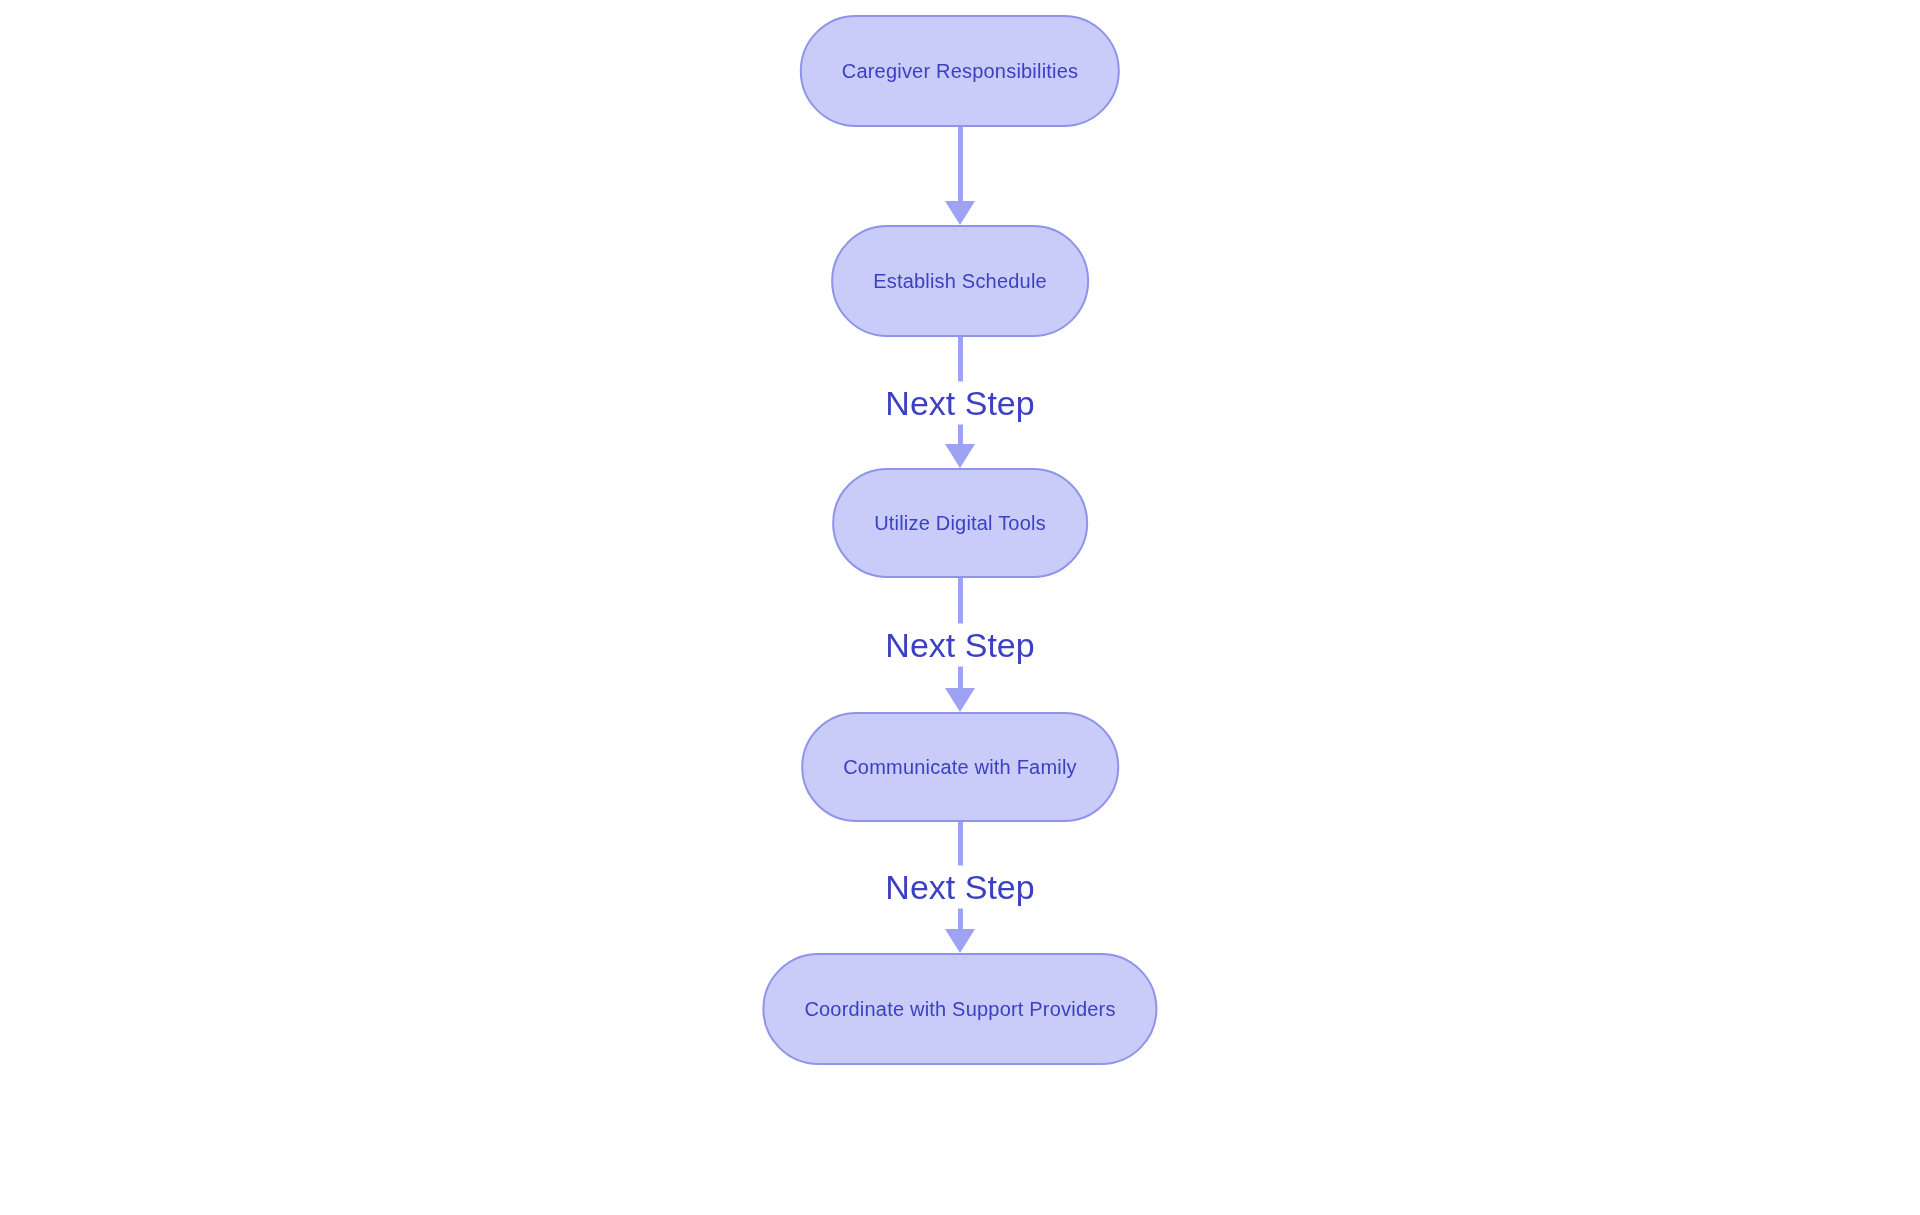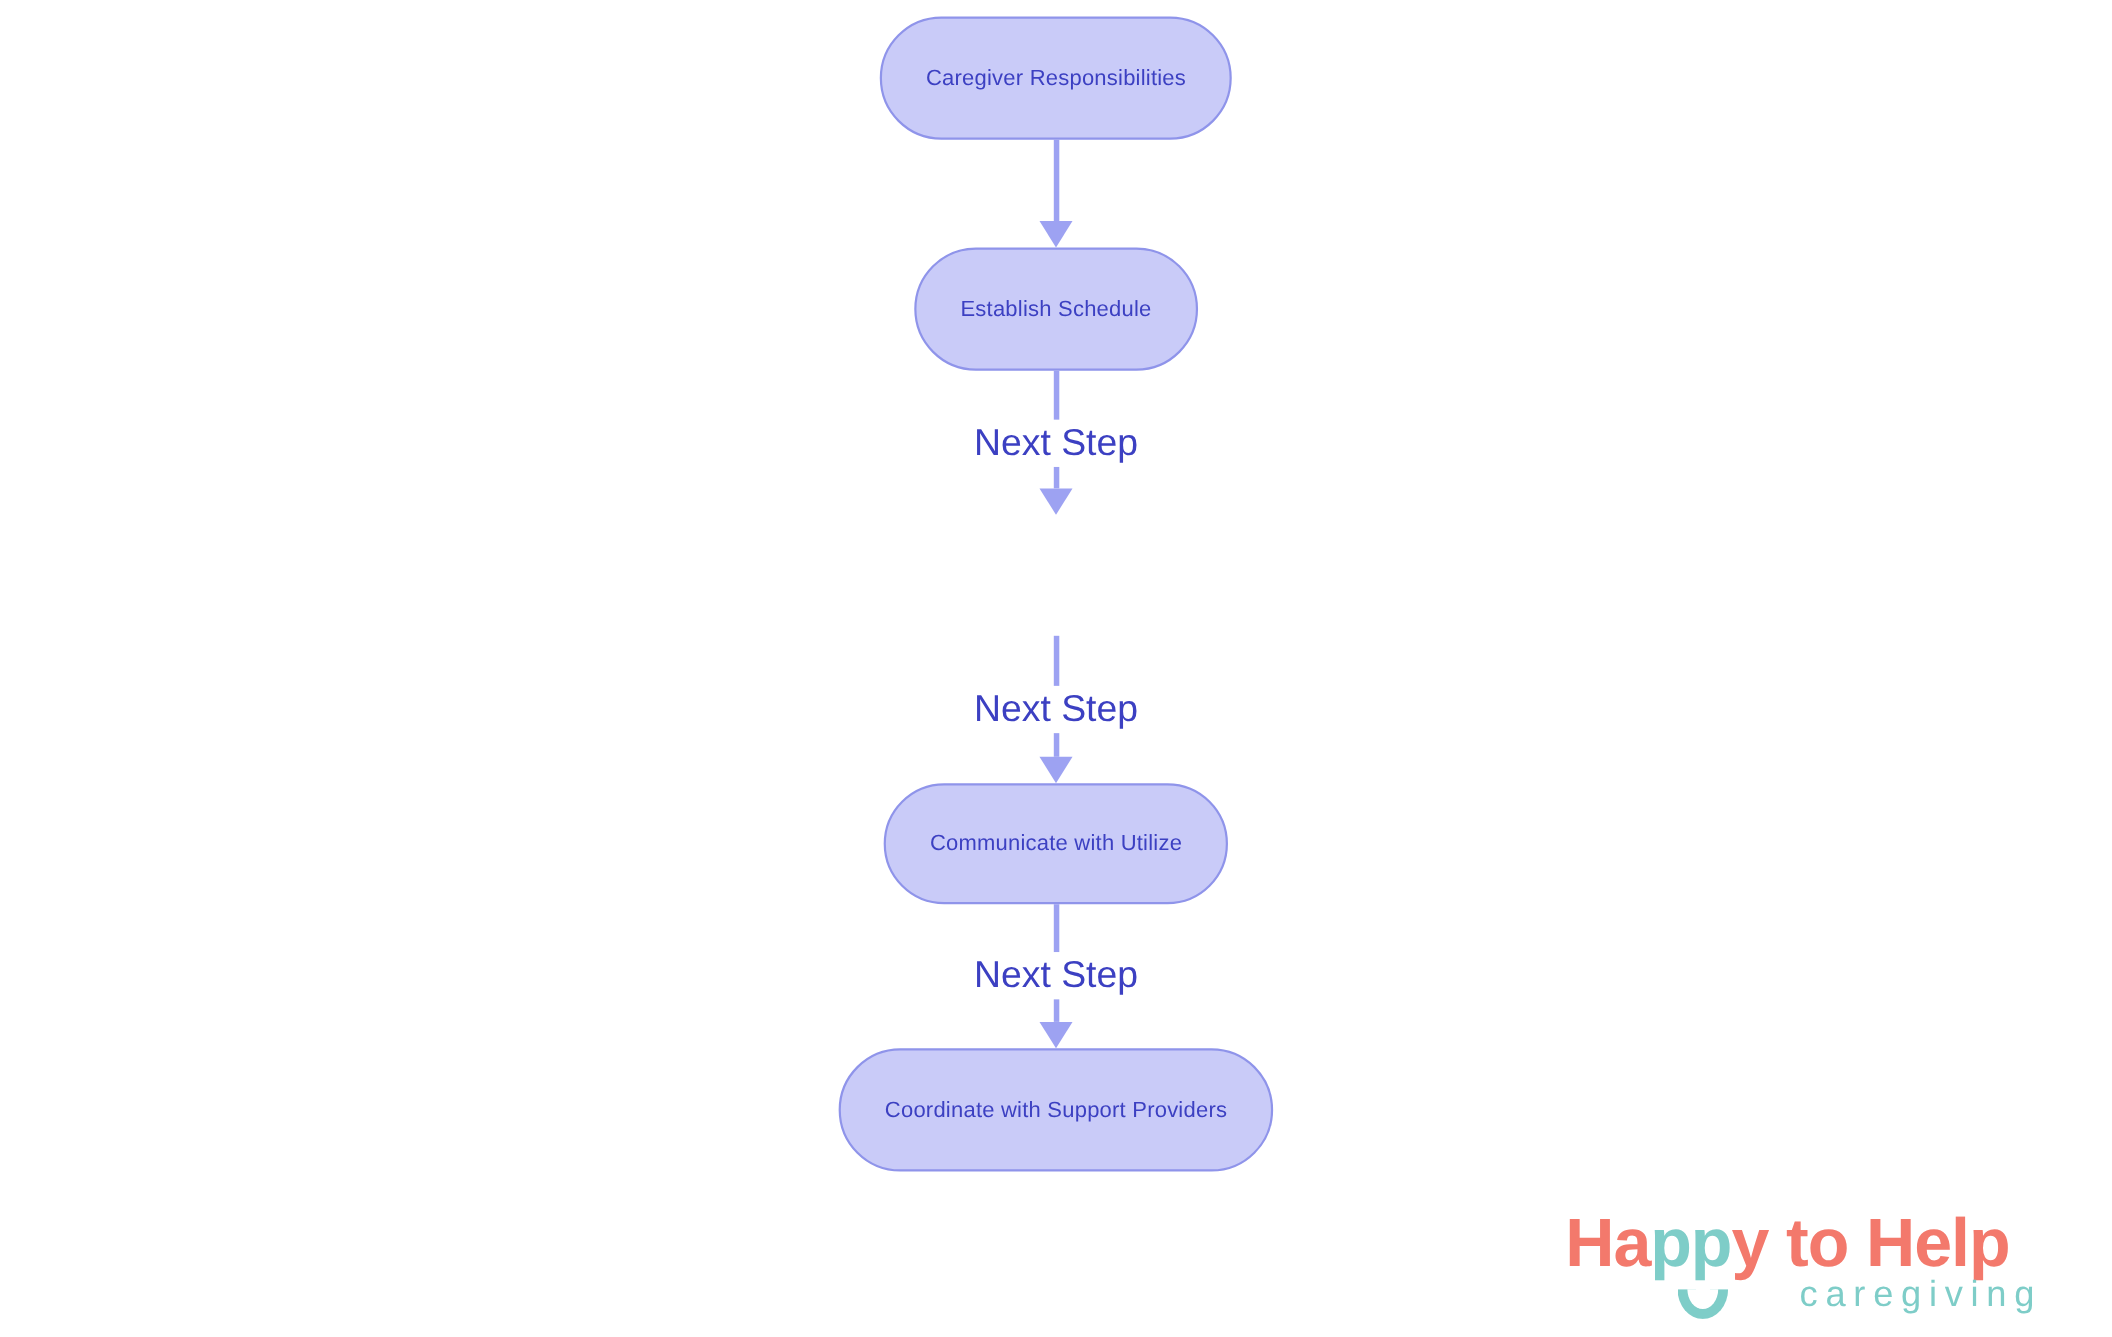--- a/index.html
+++ b/index.html
@@ -117,22 +117,23 @@
 </style>
 </head>
 <body>
 
 <div class="canvas">
 
   <div class="node" style="top:15px;">Caregiver Responsibilities</div>
 
   <div class="node" style="top:225px;">Establish Schedule</div>
 
+  <div class="node" style="top:468px;height:110px;">Utilize Digital Tools</div>
 
-  <div class="node" style="top:712px;height:110px;">Communicate with Utilize</div>
+  <div class="node" style="top:712px;height:110px;">Communicate with Family</div>
 
   <div class="node" style="top:953px;">Coordinate with Support Providers</div>
 
   <div class="arrow" style="top:127px;height:98px;">
     <div class="shaft"></div>
     <div class="head"></div>
   </div>
 
   <div class="arrow" style="top:337px;height:131px;">
     <div class="shaft"></div>
@@ -148,19 +149,14 @@
     <div class="shaft"></div>
     <div class="head"></div>
   </div>
 
   <div class="edge-label" style="top:403px;">Next Step</div>
 
   <div class="edge-label" style="top:645px;">Next Step</div>
 
   <div class="edge-label" style="top:887px;">Next Step</div>
 
-  <div class="logo">
-    <div class="logo-main"><span>Ha</span><span class="teal">pp</span><span>y</span><span> to Help</span></div>
-    <div class="smile"></div>
-    <div class="logo-sub">caregiving</div>
-  </div>
 
 </div>
 
 </body></html>

